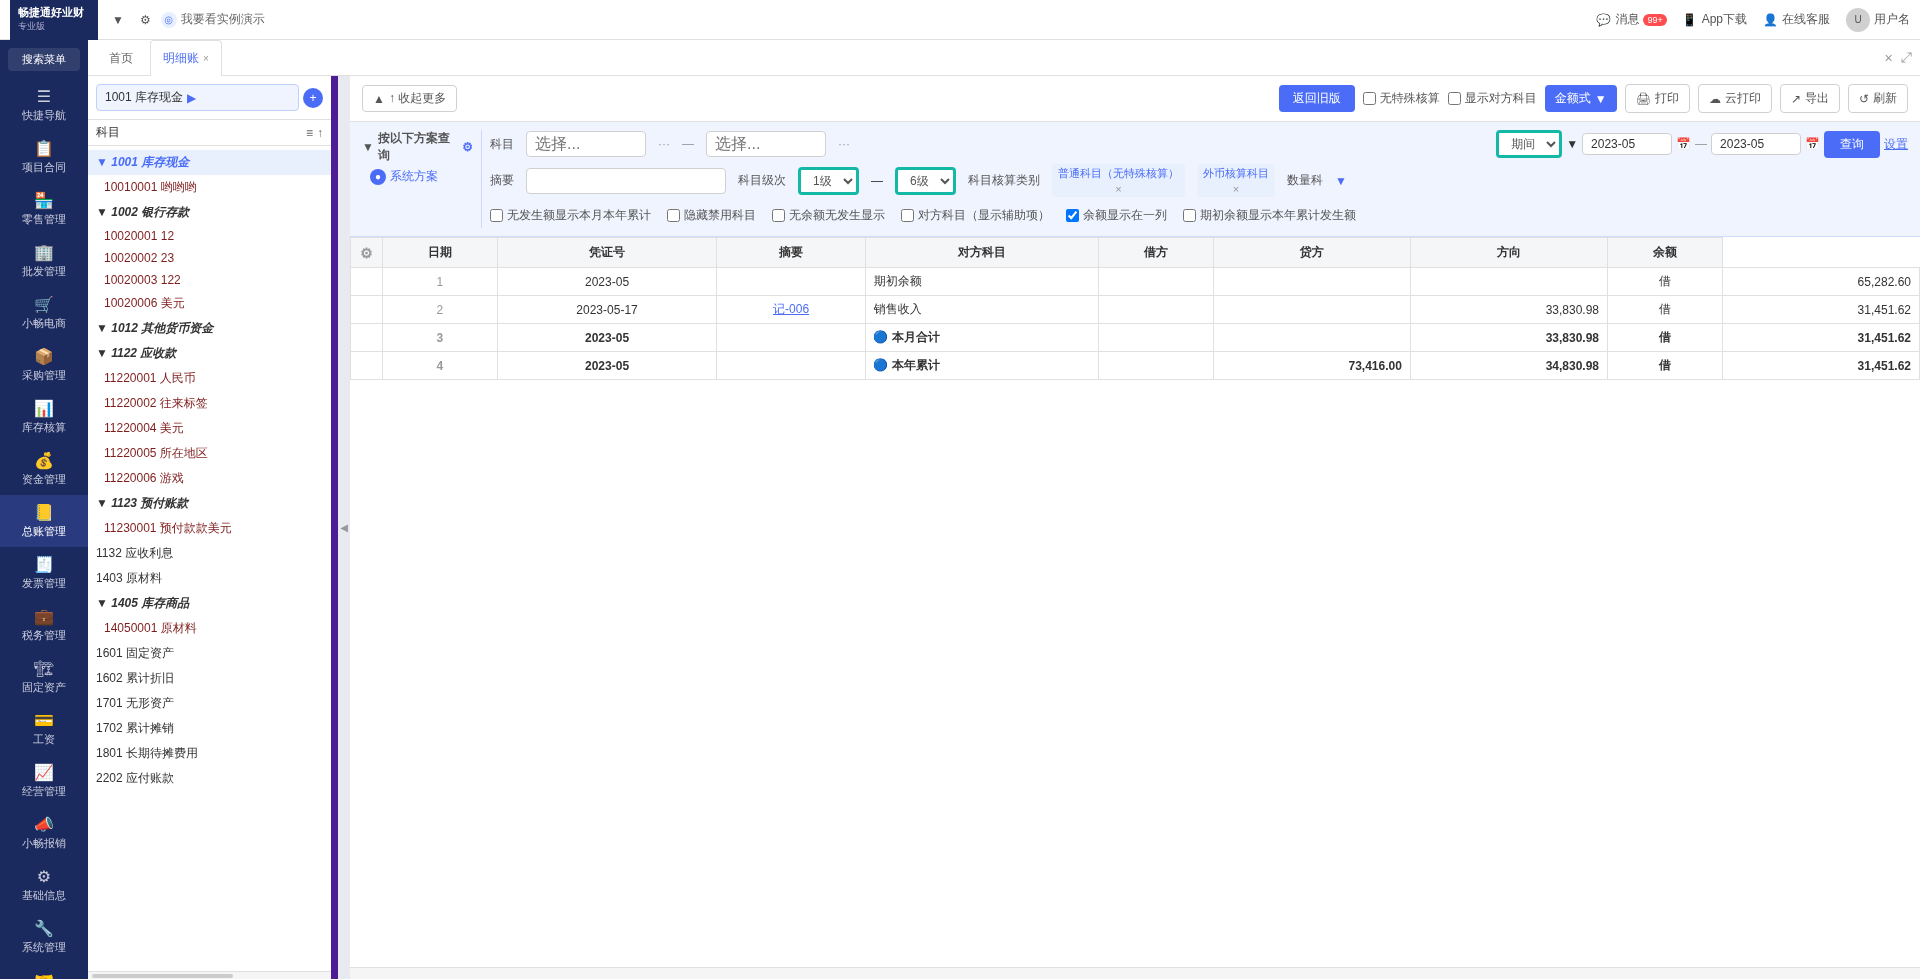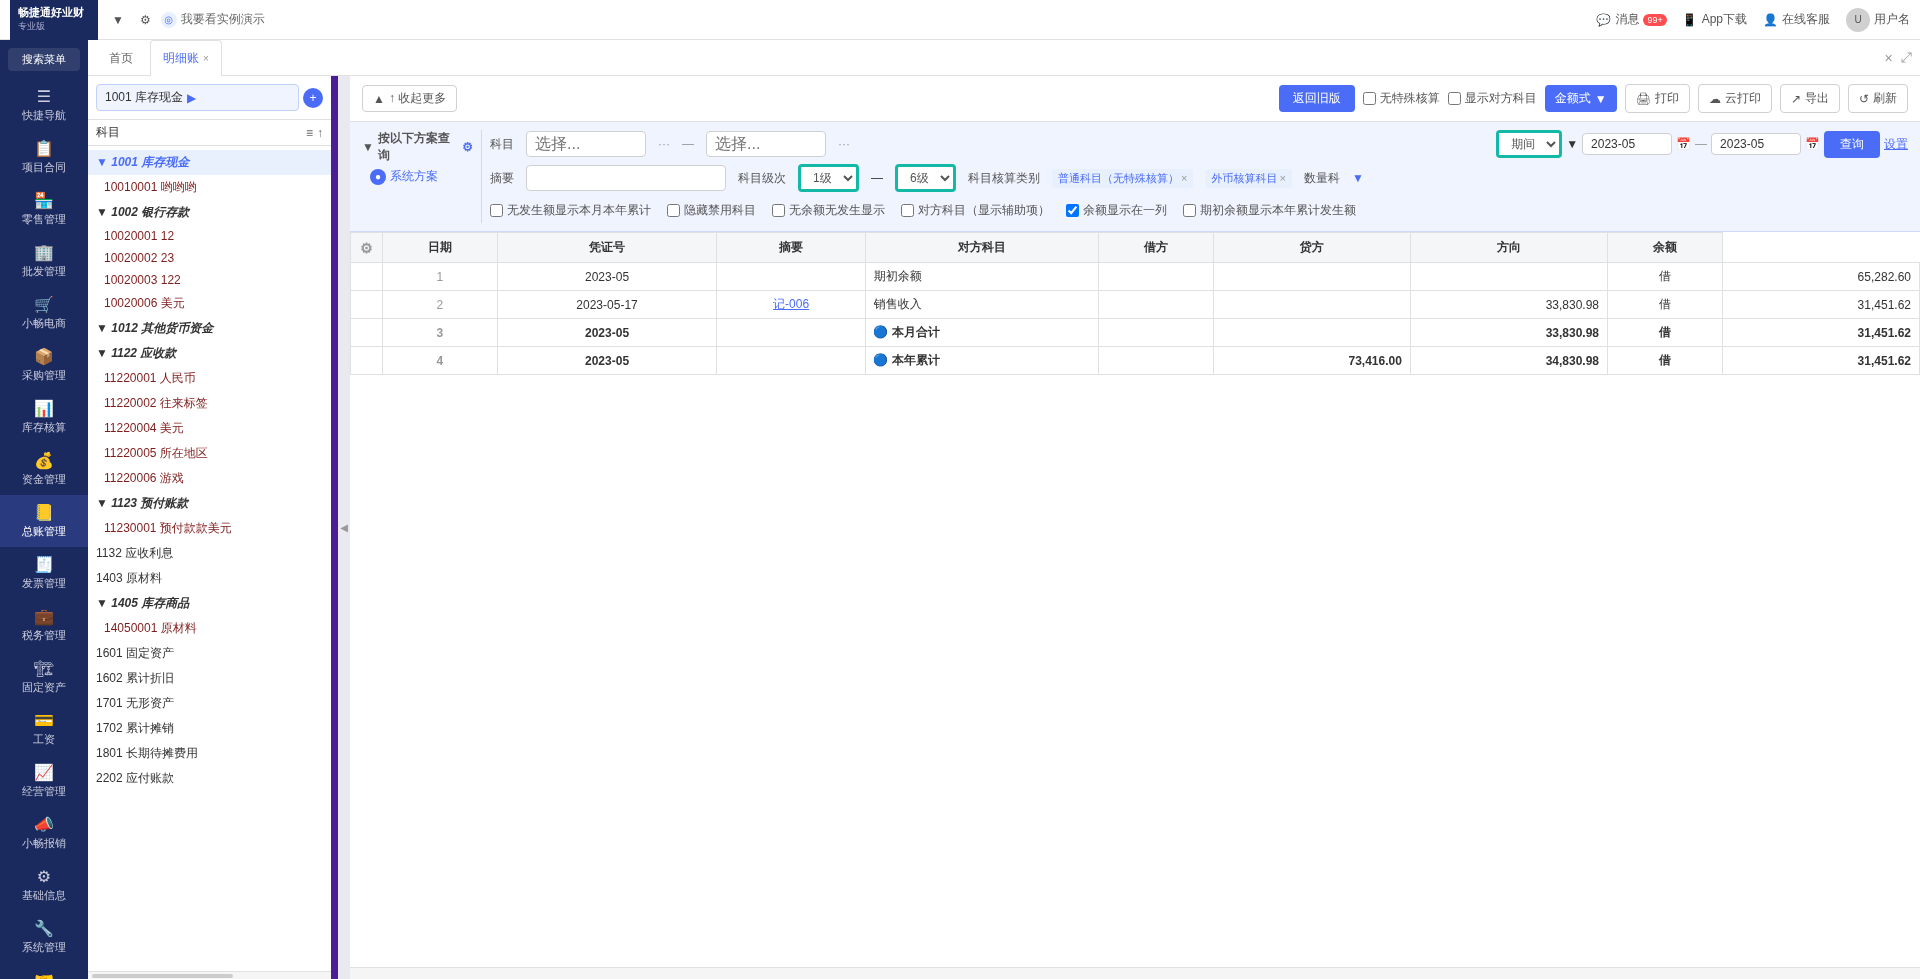--- a/index.html
+++ b/index.html
@@ -81,21 +81,21 @@
     .filter-area { background: #f0f4ff; border-bottom: 1px solid #d0d8ff; padding: 8px 12px; display: flex; flex-direction: column; gap: 8px; }
     .filter-row { display: flex; align-items: center; gap: 12px; flex-wrap: wrap; }
     .filter-label { color: #555; font-size: 12px; flex-shrink: 0; }
     .filter-input { border: 1px solid #d0d0d0; border-radius: 4px; padding: 3px 8px; font-size: 16px; color: #555; background: #fff; min-width: 80px; }
     .filter-select { border: 3px solid #14b8a6; border-radius: 4px; padding: 3px 8px; font-size: 12px; color: #555; background: #fff; cursor: pointer; }
     .filter-dash { color: #999; }
     .filter-date { display: flex; align-items: center; gap: 4px; margin-left: auto; }
     .date-input { border: 1px solid #d0d0d0; border-radius: 4px; padding: 3px 8px; font-size: 12px; color: #333; background: #fff; width: 90px; }
     .query-btn { background: #4a6cf7; color: #fff; border: none; border-radius: 4px; padding: 5px 16px; cursor: pointer; font-size: 12px; }
     .settings-link { color: #4a6cf7; font-size: 12px; cursor: pointer; text-decoration: underline; }
-    .tag { display: flex; align-items: center; gap: 2px; background: #e8f0fe; color: #4a6cf7; border-radius: 3px; padding: 2px 6px; font-size: 11px; }
+    .tag { display: flex; align-items: center; gap: 2px; background: #e8f0fe; color: #4a6cf7; border-radius: 3px; padding: 2px 6px; font-size: 11px; flex-direction: column; }
     .tag-close { cursor: pointer; color: #999; }
     .filter-checkbox-row { display: flex; align-items: center; gap: 16px; flex-wrap: wrap; padding: 4px 0; }
     .filter-check { display: flex; align-items: center; gap: 4px; font-size: 12px; color: #555; cursor: pointer; }
     .scheme-title { font-size: 12px; color: #555; font-weight: bold; display: flex; align-items: center; gap: 4px; cursor: pointer; }
     .system-scheme { display: flex; align-items: center; gap: 4px; padding: 4px 8px; color: #4a6cf7; font-size: 12px; cursor: pointer; }
     .scheme-icon { width: 16px; height: 16px; border-radius: 50%; background: #4a6cf7; color: #fff; display: flex; align-items: center; justify-content: center; font-size: 10px; }
 
     
     .table-area { flex: 1; overflow: auto; background: #fff; }
     table { width: 100%; border-collapse: collapse; font-size: 12px; }

